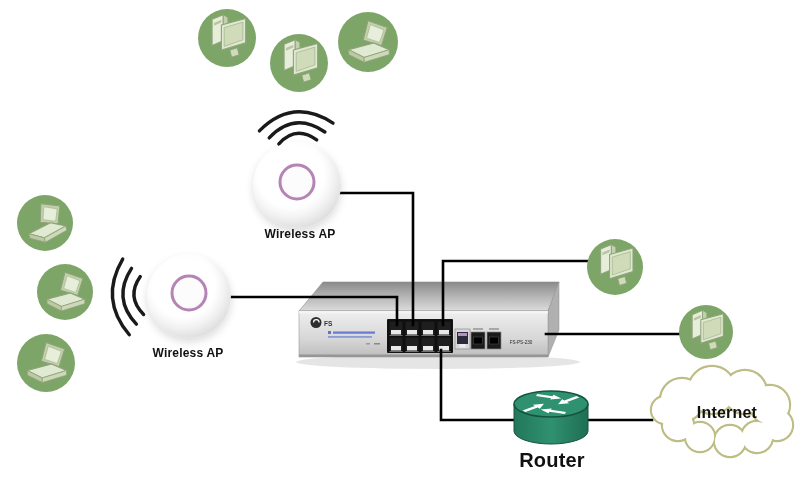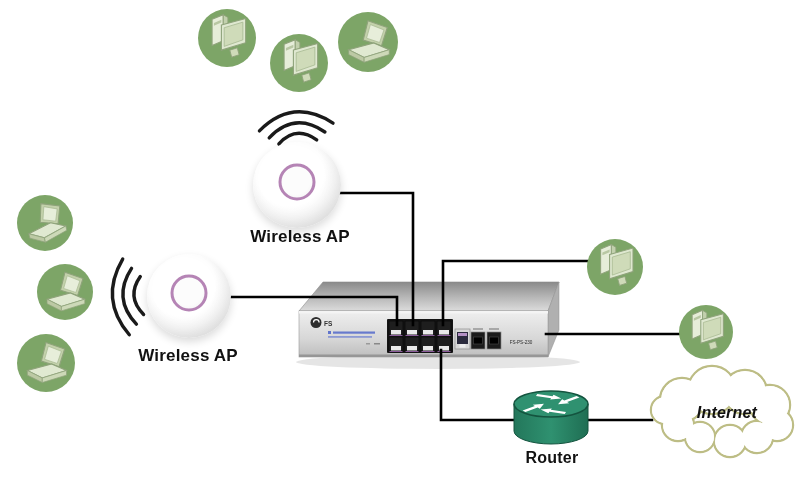--- a/index.html
+++ b/index.html
@@ -5,24 +5,24 @@
   html,body{margin:0;padding:0;background:#ffffff;}
   #stage{
     position:relative;width:800px;height:480px;background:#ffffff;overflow:hidden;
     font-family:"Liberation Sans",sans-serif;
   }
   #art{position:absolute;left:0;top:0;}
   .lbl{
     position:absolute;font-weight:bold;color:#111;text-align:center;
     font-family:"Liberation Sans",sans-serif;letter-spacing:.2px;
   }
-  .lbl.ap-lbl{font-size:17px;}
+  .lbl.ap-lbl{font-size:12px;}
   .lbl.sw-lbl{font-size:17px;}
-  .lbl.rt-lbl{font-size:16px;}
-  .lbl.in-lbl{font-size:16px;font-style:italic;}
+  .lbl.rt-lbl{font-size:20px;}
+  .lbl.in-lbl{font-size:16px;}
   .ap{
     position:absolute;border-radius:50%;
     background:radial-gradient(circle at 42% 35%, #ffffff 45%, #f5f5f5 62%, #e3e3e3 85%, #cfcfcf 100%);
     box-shadow:0 4px 9px rgba(0,0,0,.14), inset -5px -7px 14px rgba(0,0,0,.05);
   }
   .ap .ring{
     position:absolute;left:50%;top:46%;transform:translate(-50%,-50%);
     width:31px;height:31px;border:3px solid #b584b5;border-radius:50%;
     background:radial-gradient(circle at 45% 40%, #fcfcfc 60%, #efefef 100%);
   }

